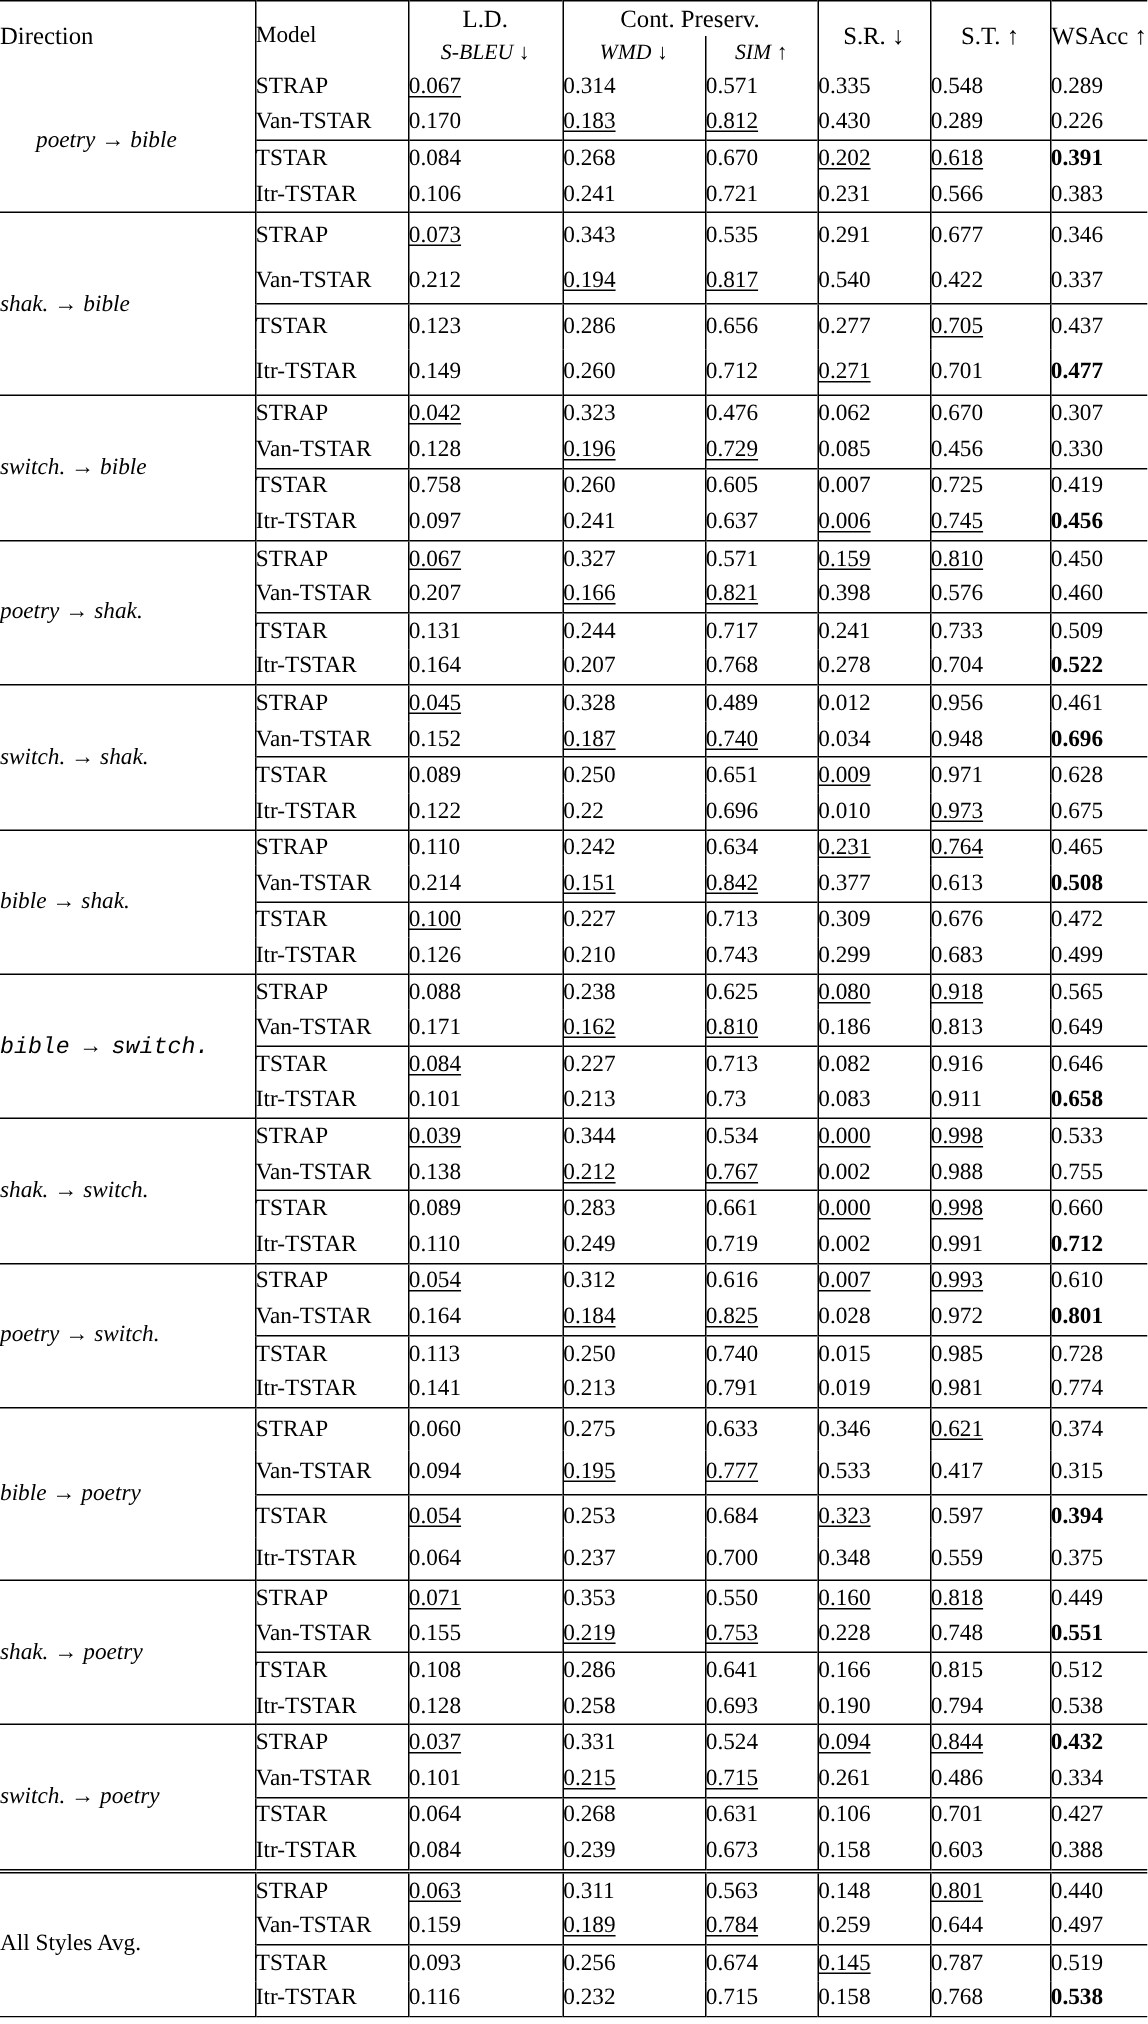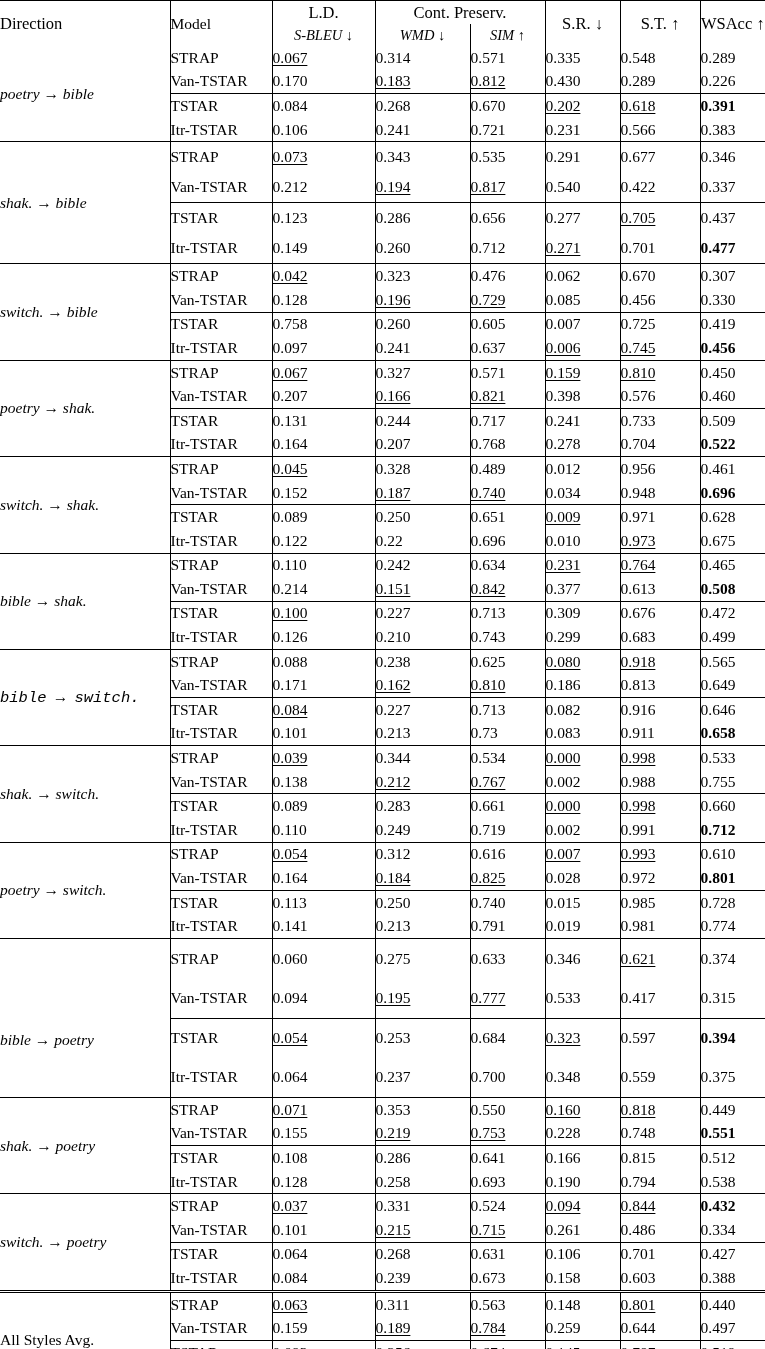--- a/index.html
+++ b/index.html
@@ -133,21 +133,21 @@
     </tr>
     <tr class="hdr-sub-row">
       <td class="hdr hdr-sub vl">S-BLEU ↓</td>
       <td class="hdr hdr-sub vl">WMD ↓</td>
       <td class="hdr hdr-sub vl">SIM ↑</td>
     </tr>
   </thead>
   <tbody id="table-body">
       <tr class="datarow">
         <td rowspan="4" class="dir-cell">
-          <div style="height: 94.4px; display: flex; align-items: center; justify-content: flex-start; box-sizing: border-box;">poetry → bible</div>
+          <div style="height: 94.4px; display: flex; align-items: center; justify-content: flex-start; box-sizing: border-box; padding-left: 24px;">poetry → bible</div>
         </td>
         <td class="model-cell vl">STRAP</td>
         <td class="num vl"><span class="u">0.067</span></td>
         <td class="num vl"><span>0.314</span></td>
         <td class="num vl"><span>0.571</span></td>
         <td class="num vl"><span>0.335</span></td>
         <td class="num vl"><span>0.548</span></td>
         <td class="num vl"><span>0.289</span></td>
       </tr>
       <tr class="datarow">
@@ -484,21 +484,21 @@
         <td class="model-cell vl">Itr-TSTAR</td>
         <td class="num vl"><span>0.141</span></td>
         <td class="num vl"><span>0.213</span></td>
         <td class="num vl"><span>0.791</span></td>
         <td class="num vl"><span>0.019</span></td>
         <td class="num vl"><span>0.981</span></td>
         <td class="num vl"><span>0.774</span></td>
       </tr>
       <tr class="datarow blockrule">
         <td rowspan="4" class="dir-cell">
-          <div style="height: 114px; display: flex; align-items: center; justify-content: flex-start; box-sizing: border-box; margin-top: 44px;">bible → poetry</div>
+          <div style="height: 114px; display: flex; align-items: center; justify-content: flex-start; box-sizing: border-box;">bible → poetry</div>
         </td>
         <td class="model-cell vl">STRAP</td>
         <td class="num vl"><span>0.060</span></td>
         <td class="num vl"><span>0.275</span></td>
         <td class="num vl"><span>0.633</span></td>
         <td class="num vl"><span>0.346</span></td>
         <td class="num vl"><span class="u">0.621</span></td>
         <td class="num vl"><span>0.374</span></td>
       </tr>
       <tr class="datarow">

